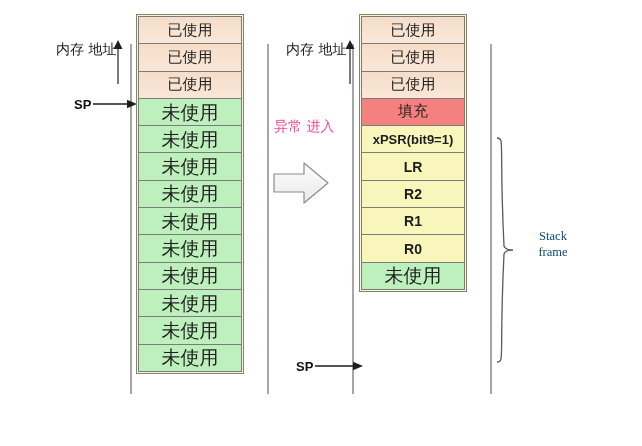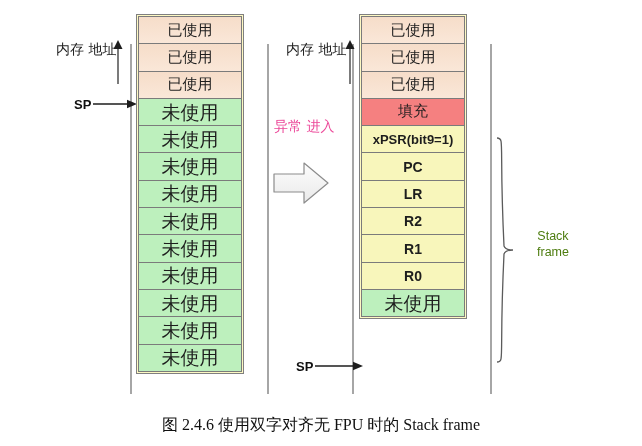--- a/index.html
+++ b/index.html
@@ -155,25 +155,25 @@
     left: 494px;
     top: 136px;
     width: 22px;
     height: 228px;
   }
   #stackframe-label {
     position: absolute;
     left: 518px;
     top: 228px;
     width: 70px;
-    font-family: Liberation Sans, sans-serif;
+    font-family: Liberation Serif, serif;
     font-size: 12.5px;
     line-height: 16px;
     text-align: center;
-    color: #4d7c0f;
+    color: #0c4a6e;
     white-space: pre-line;
   }
 
   
   #caption {
     position: absolute;
     left: 0;
     top: 415px;
     width: 642px;
     text-align: center;
@@ -242,21 +242,20 @@
     <line x1="6" y1="44" x2="6" y2="8" stroke="#5a5a5a" stroke-width="1.6"></line>
     <polygon points="6,0 1.5,9 10.5,9" fill="#1d1d1d"></polygon>
   </svg>
 
   <div class="stack" id="stack-right">
       <div class="cell used">已使用</div>
       <div class="cell used">已使用</div>
       <div class="cell used">已使用</div>
       <div class="cell pad">填充</div>
       <div class="cell reg small">xPSR(bit9=1)</div>
-      <div class="cell reg">PC</div>
       <div class="cell reg">LR</div>
       <div class="cell reg">R2</div>
       <div class="cell reg">R1</div>
       <div class="cell reg">R0</div>
       <div class="cell free">未使用</div>
     </div>
 
   <div class="sp-group" id="sp-right">
     <span class="sp-text">SP</span>
     <svg class="sp-arrow" viewBox="0 0 48 12">
@@ -265,15 +264,14 @@
     </svg>
   </div>
 
   <svg id="brace-stackframe" viewBox="0 0 22 228" preserveAspectRatio="none">
     <path d="M3,2 C11,2 5,6 10,110 C11,113 14,114 19,114
              C14,114 11,115 10,118 C5,222 11,226 3,226" fill="none" stroke="#5b5b5b" stroke-width="1.3" vector-effect="non-scaling-stroke"></path>
   </svg>
   <div id="stackframe-label">Stack
 frame</div>
 
-  <div id="caption">图 2.4.6  使用双字对齐无 FPU 时的 Stack frame</div>
 
 </div>
 
 </body></html>

